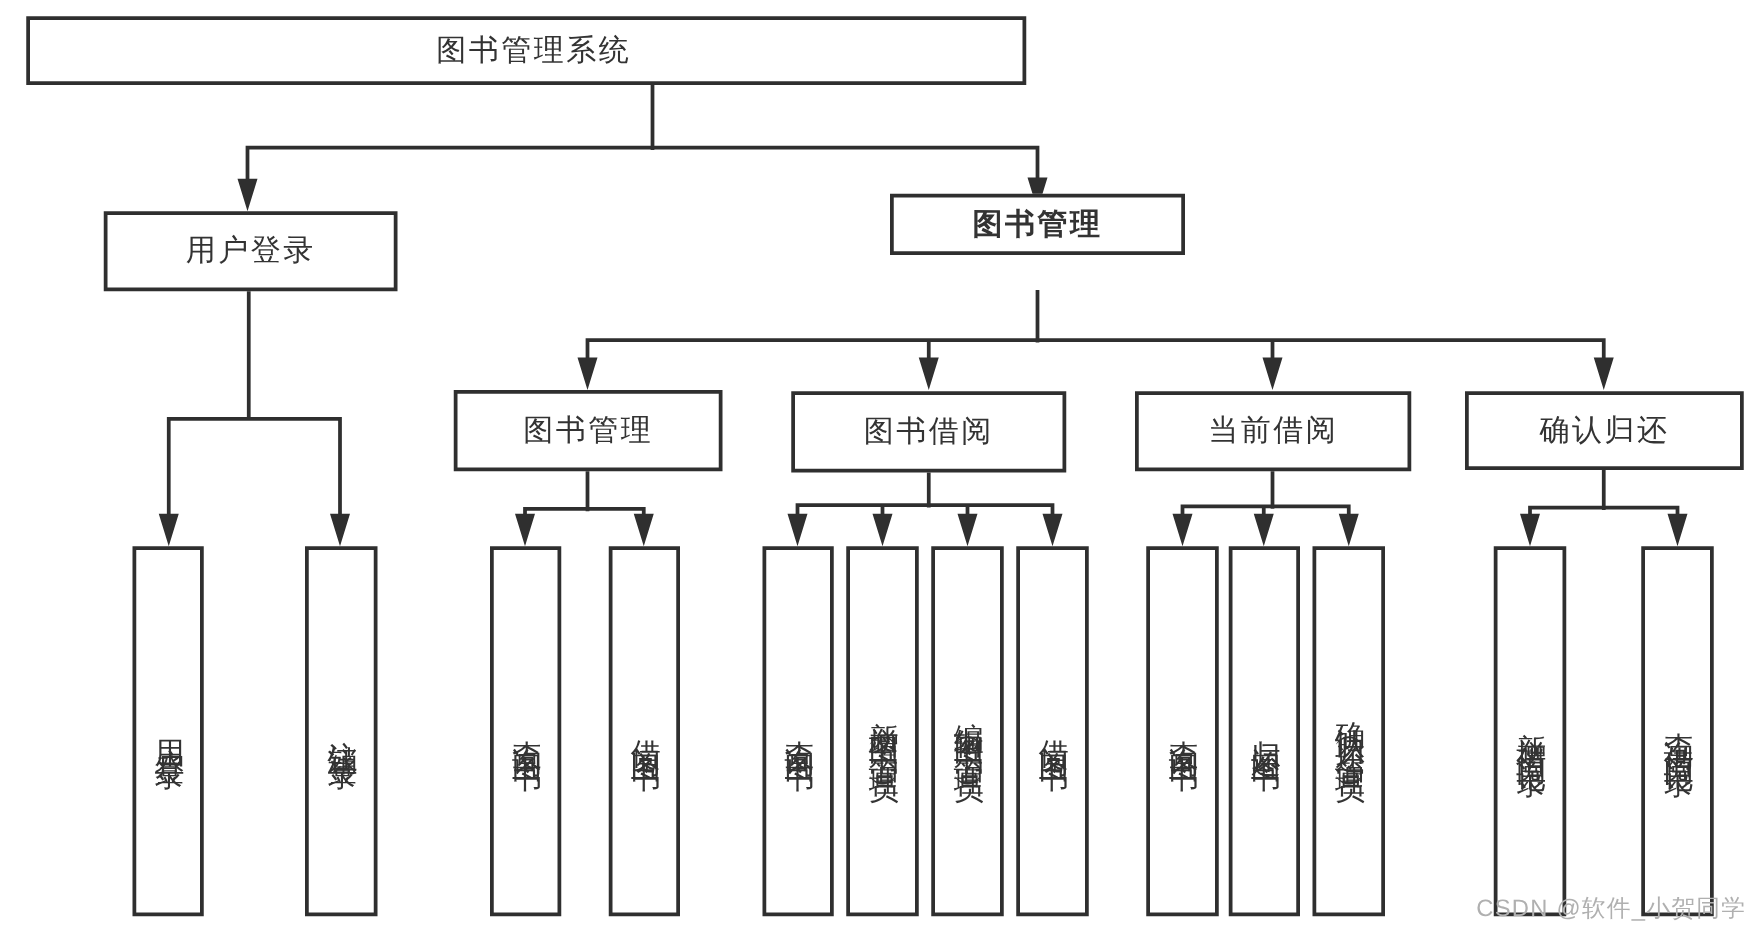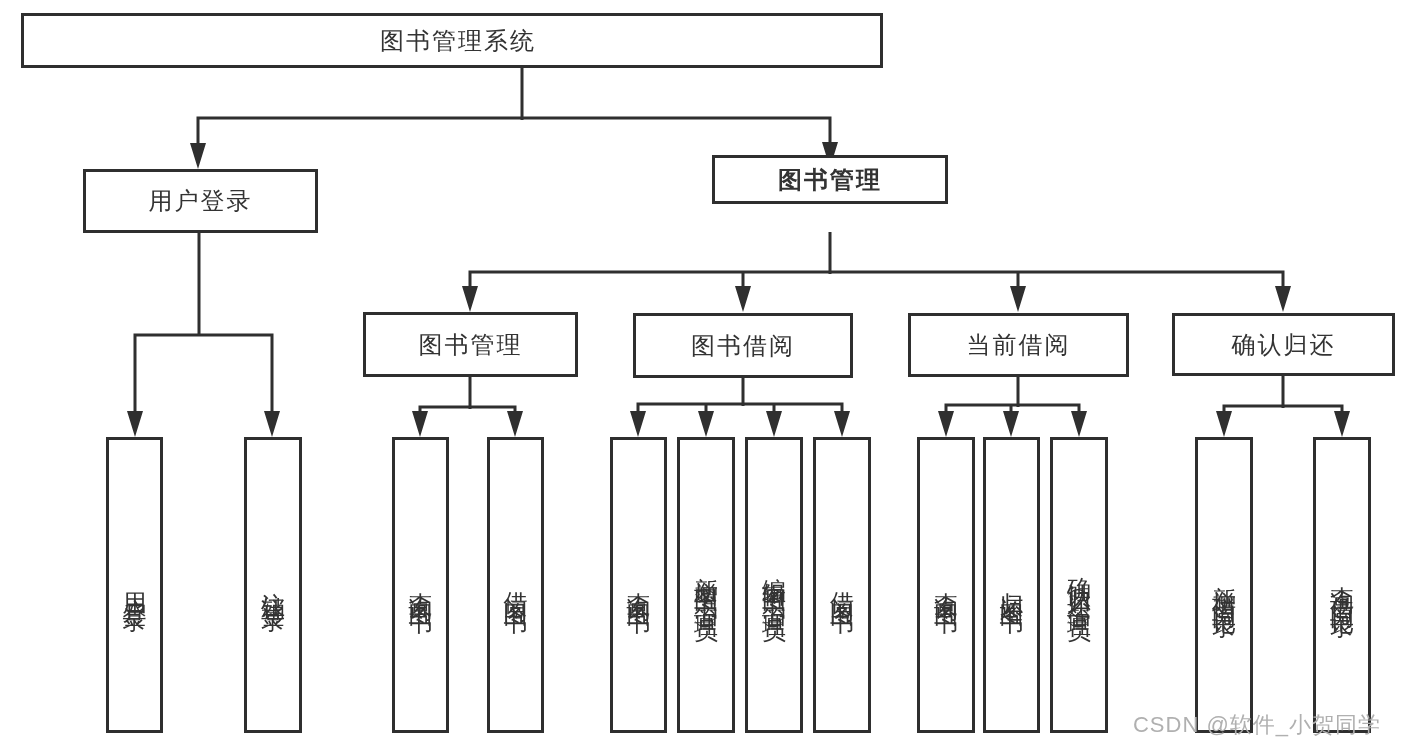--- a/index.html
+++ b/index.html
@@ -14,21 +14,21 @@
     border:3px solid #2f2f2f;background:#ffffff;
     display:flex;align-items:center;justify-content:center;
     color:#333333;font-size:24px;letter-spacing:2px;
     z-index:2;line-height:1;
   }
   .v{
     writing-mode:vertical-rl;text-orientation:mixed;
     letter-spacing:6px;font-size:24px;
   }
   
-  .n-root{left:21px;top:13px;width:862px;height:55px;padding-left:12px;}
+  .n-root{left:21px;top:13px;width:800px;height:55px;padding-left:12px;}
   .n-l1a{left:83px;top:169px;width:235px;height:64px;}
   .n-l1b{left:712px;top:155px;width:236px;height:49px;font-weight:bold;}
   .n-l2a{left:363px;top:312px;width:215px;height:65px;}
   .n-l2b{left:633px;top:313px;width:220px;height:65px;}
   .n-l2c{left:908px;top:313px;width:221px;height:64px;}
   .n-l2d{left:1172px;top:313px;width:223px;height:63px;}
   
   .lf{top:437px;height:296px;}
   .lf1{left:106px;width:57px;}
   .lf2{left:244px;width:58px;}
@@ -37,22 +37,22 @@
   .lf5{left:610px;width:57px;}
   .lf6{left:677px;width:58px;}
   .lf7{left:745px;width:58px;}
   .lf8{left:813px;width:58px;}
   .lf9{left:917px;width:58px;}
   .lf10{left:983px;width:57px;}
   .lf11{left:1050px;width:58px;}
   .lf12{left:1195px;width:58px;}
   .lf13{left:1313px;width:58px;}
   .watermark{
-    position:absolute;right:24px;bottom:7px;z-index:5;
-    color:#b0b0b0;font-size:22px;letter-spacing:1px;
+    position:absolute;right:8px;bottom:7px;z-index:5;
+    color:#b0b0b0;font-size:19px;letter-spacing:1px;
   }
 </style>
 </head>
 <body>
 
 <div class="stage">
 
   <svg class="connectors" width="1405" height="747" viewBox="0 0 1405 747">
     <path fill="none" stroke="#2f2f2f" stroke-width="3" d="
       M522 66 L522 120

